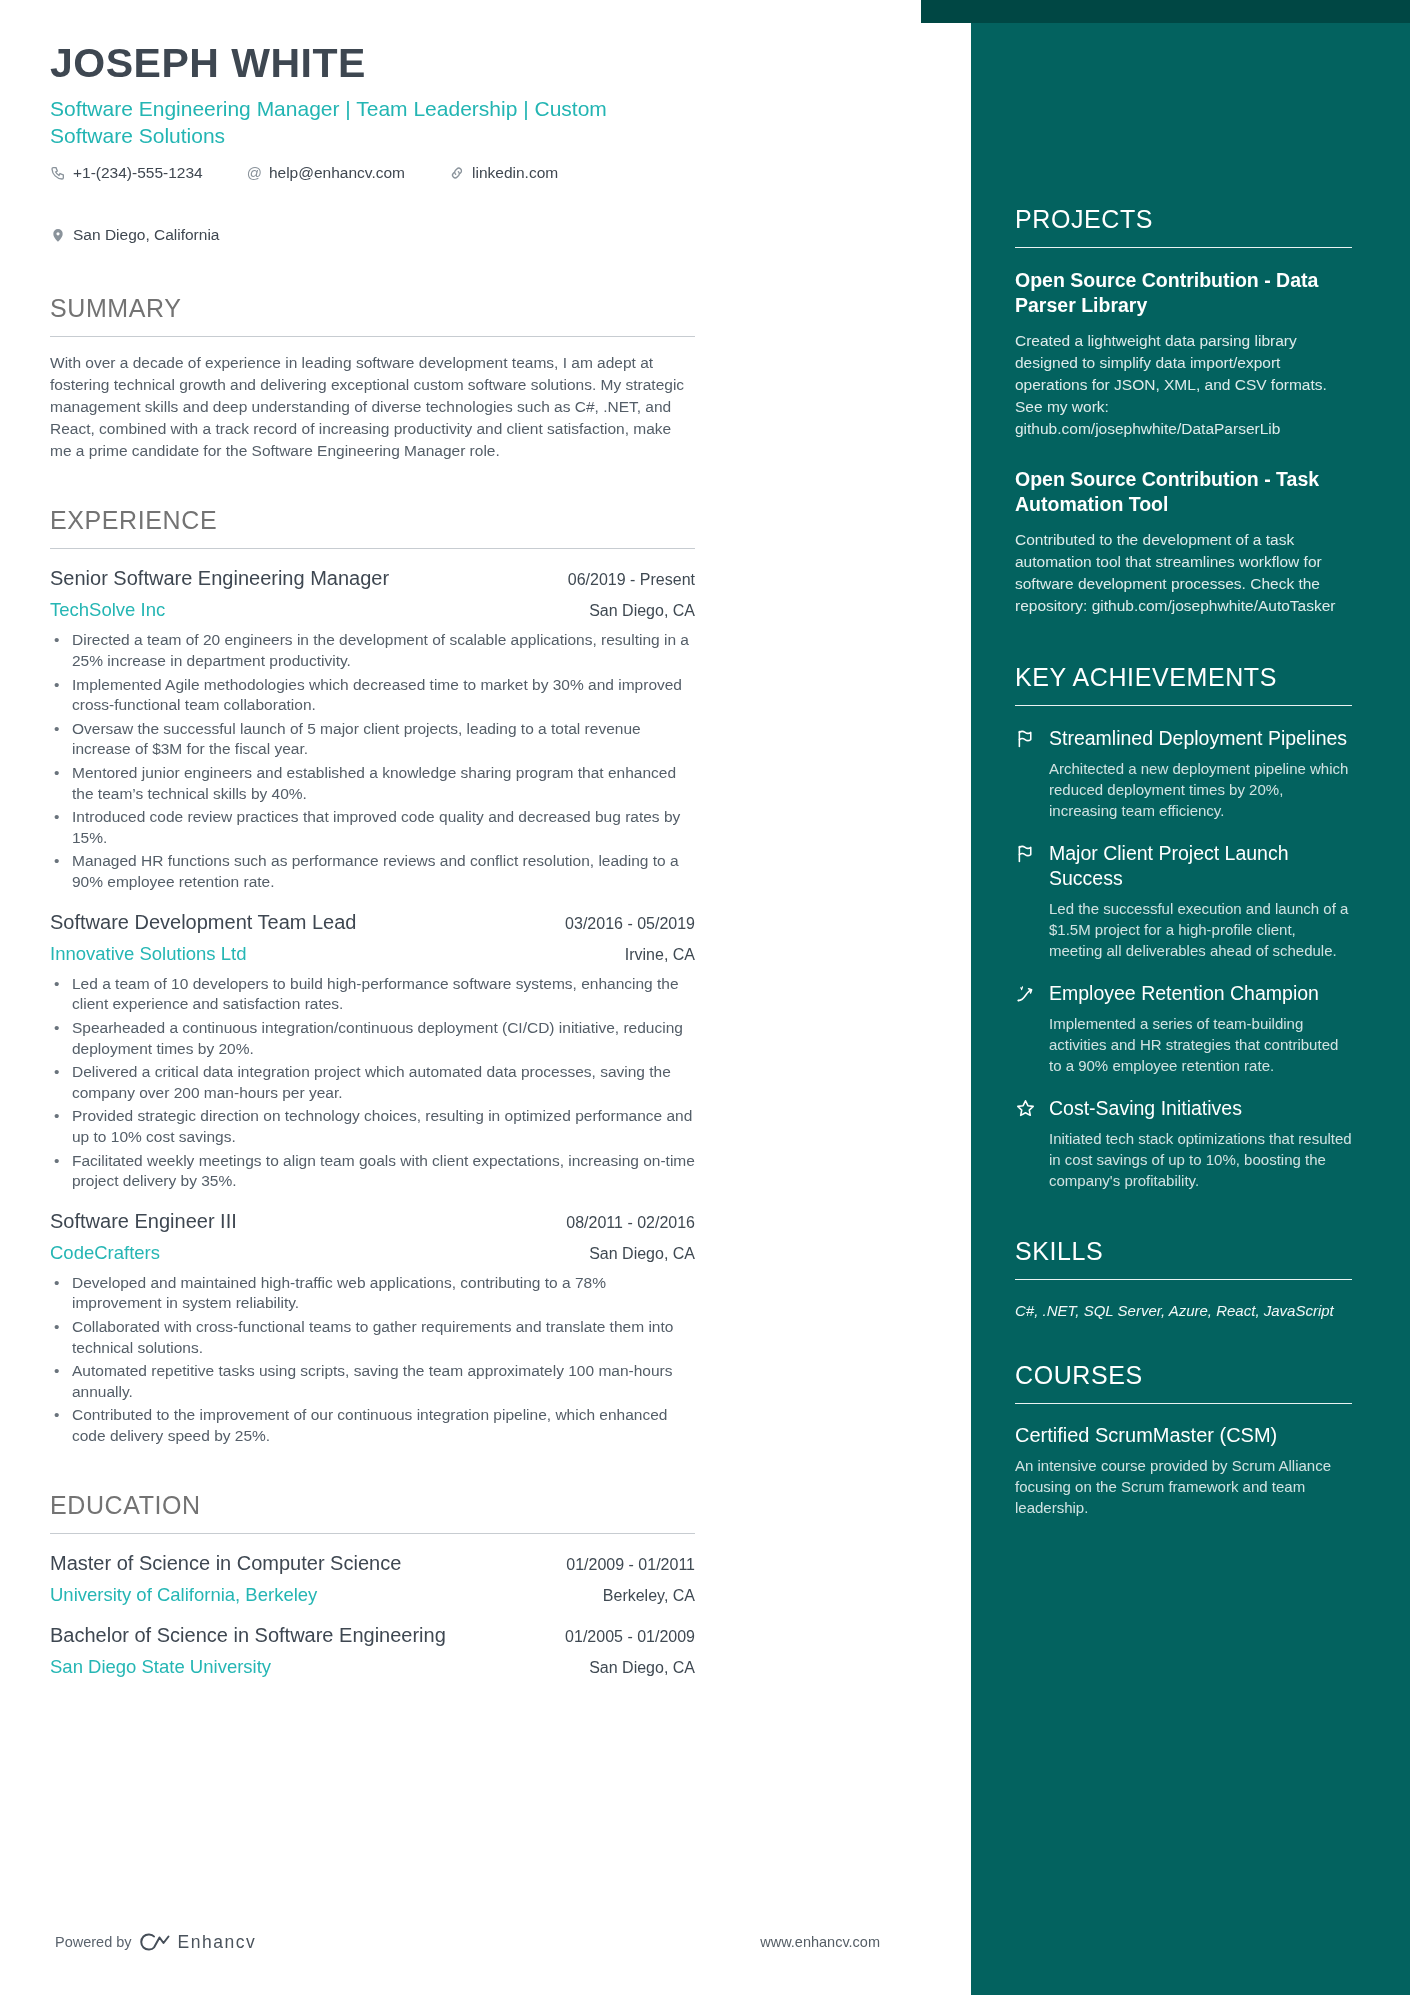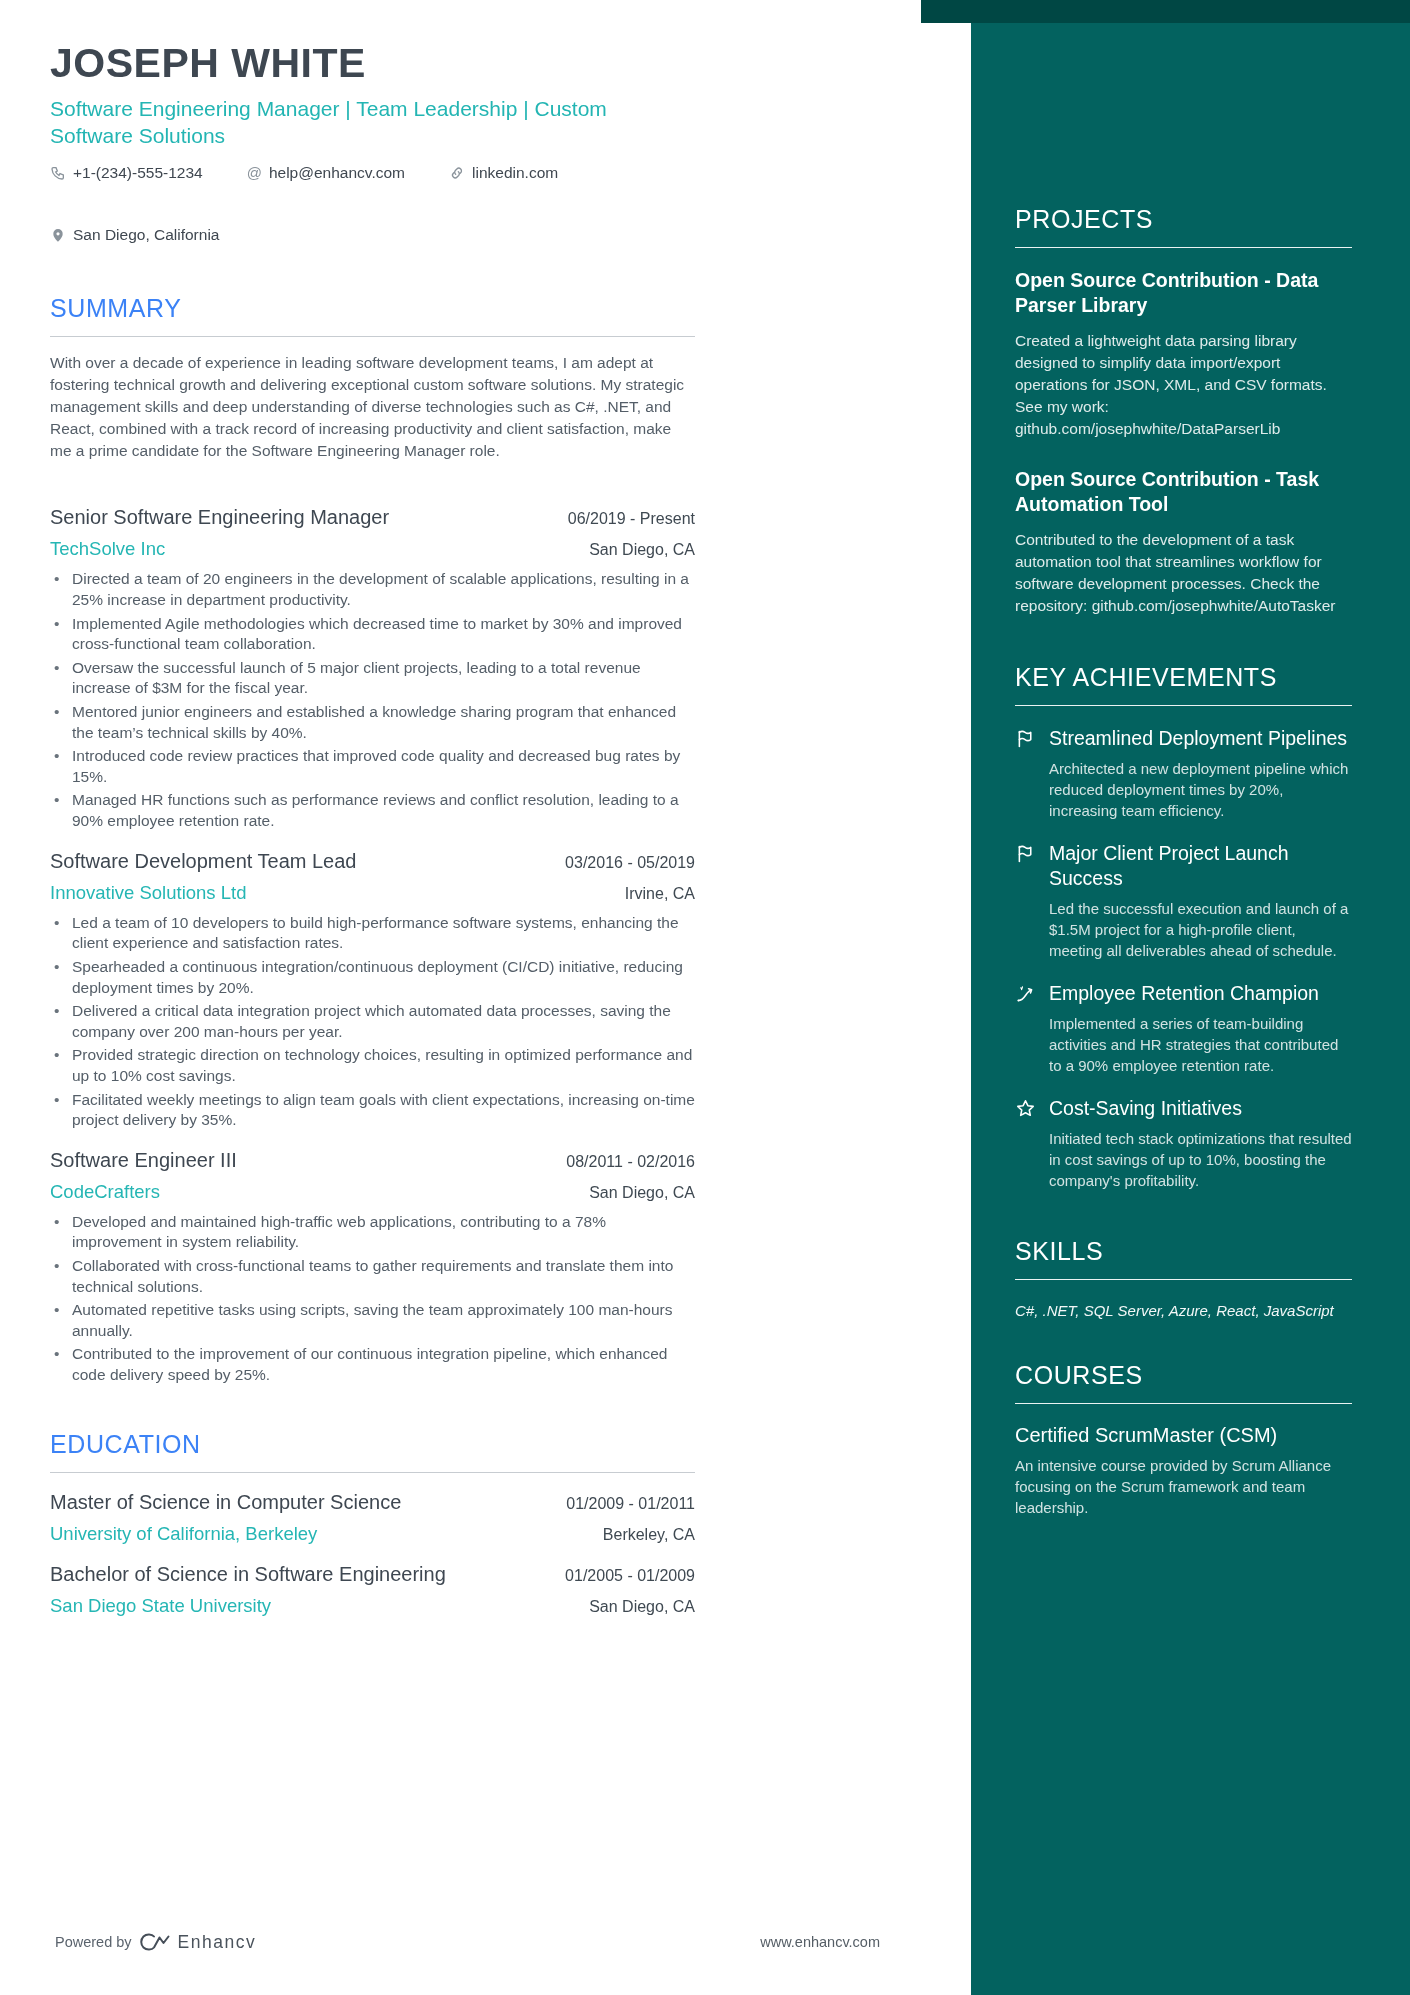--- a/index.html
+++ b/index.html
@@ -39,21 +39,21 @@
   .name { color:#3E4751; font-size:41px; font-weight:800; letter-spacing:0.5px; }
   .job-headline { color:#23B5B3; font-size:21px; line-height:1.3; margin-top:8px; max-width:625px; }
 
   .contacts { margin-top:14px; display:flex; flex-wrap:wrap; column-gap:26px; row-gap:6px;gap:44px; }
   .contact { display:flex; align-items:center; gap:7px; color:#3F4750; font-size:15.5px; }
   .contact .cicon { color:#8A939B; display:flex; align-items:center; }
   .contact .cicon svg { width:16px; height:16px; }
   .contact .at-glyph { font-size:15px; color:#8A939B; font-weight:400; }
 
   .section { margin-top:44px; }
-  .sec-heading { color:#3b82f6; font-size:25px; font-weight:400; letter-spacing:0.6px;
+  .sec-heading { color:#737373; font-size:25px; font-weight:400; letter-spacing:0.6px;
                  padding-bottom:13px; border-bottom:1px solid #C7CCD1; }
 
   .summary-text { margin-top:15px; color:#545E68; font-size:15.5px; line-height:1.43; }
 
   .job { margin-top:18px; }
   .job-header { display:flex; justify-content:space-between; align-items:baseline;text-align:right; }
   .job-title { color:#3E4751; font-size:20px; font-weight:400; }
   .job-dates { color:#3F4952; font-size:16px; white-space:nowrap; }
   .job-subheader { display:flex; justify-content:space-between; align-items:baseline; margin-top:9px; }
   .job-company { color:#25B6B4; font-size:18.5px; }
@@ -218,20 +218,21 @@
         </span>
       </div>
     </header>
 
     <section class="section" style="margin-top:50px">
       <h2 class="sec-heading">SUMMARY</h2>
       <p class="summary-text">With over a decade of experience in leading software development teams, I am adept at fostering technical growth and delivering exceptional custom software solutions. My strategic management skills and deep understanding of diverse technologies such as C#, .NET, and React, combined with a track record of increasing productivity and client satisfaction, make me a prime candidate for the Software Engineering Manager role.</p>
     </section>
 
     <section class="section">
+      <h2 class="sec-heading">EXPERIENCE</h2>
       <div>
 
           <article class="job">
             <div class="job-header">
               <span class="job-title">Senior Software Engineering Manager</span>
               <span class="job-dates">06/2019 - Present</span>
             </div>
             <div class="job-subheader">
               <span class="job-company">TechSolve Inc</span>
               <span class="job-location">San Diego, CA</span>

